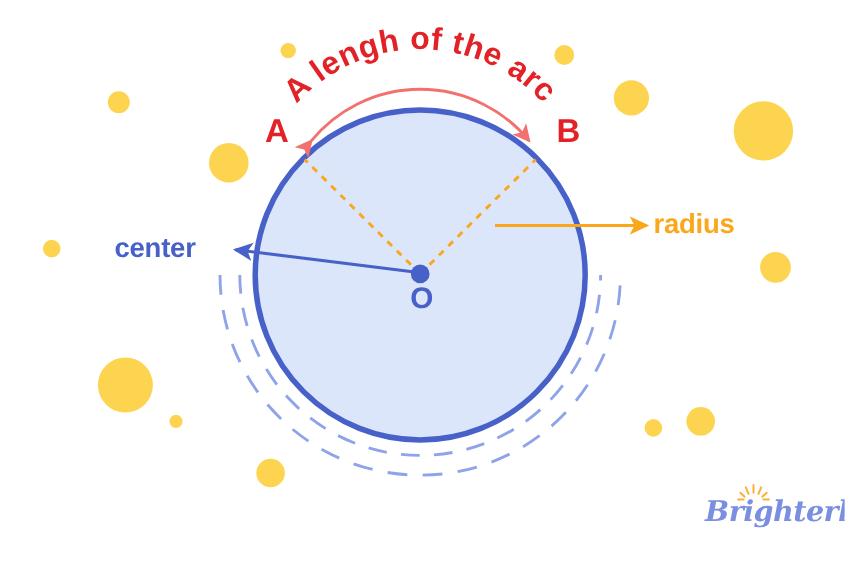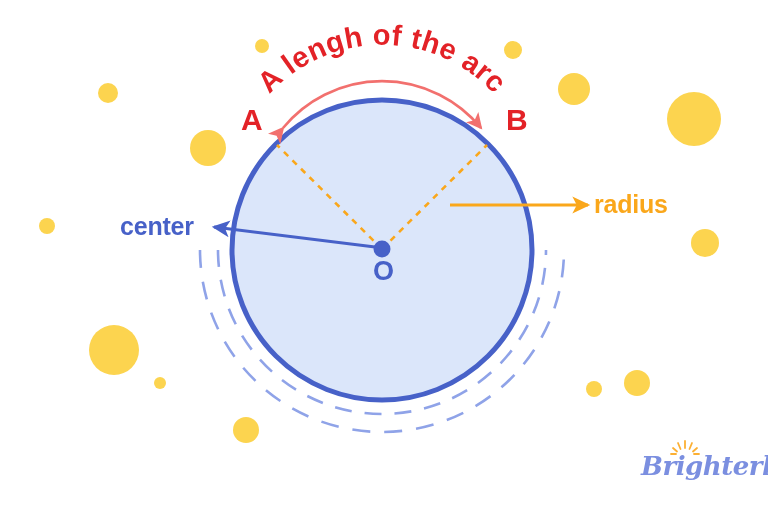--- a/index.html
+++ b/index.html
@@ -128,21 +128,21 @@
       <textPath href="#curvedTextPath" startOffset="50%" text-anchor="middle">A lengh of the arc</textPath>
     </text>
 
     <circle cx="382" cy="249" r="8.5" fill="#4761c8"></circle>
   </svg>
 
   <div class="lbl lbl-point" style="left:241px; top:105px;">A</div>
 
   <div class="lbl lbl-point" style="left:506px; top:105px;">B</div>
 
-  <div class="lbl lbl-center" style="left:104px; top:214px;margin-left:16px;">center</div>
+  <div class="lbl lbl-center" style="left:104px; top:214px;">center</div>
 
   <div class="lbl lbl-radius" style="left:594px; top:192px;">radius</div>
 
   <div class="lbl lbl-origin" style="left:373px; top:258px;">O</div>
 
   <div class="logo-wrap">
     <svg width="112" height="46" viewBox="0 0 112 46" style="position:absolute; left:0; top:0;">
       <g stroke="#fcb034" stroke-width="1.8" stroke-linecap="round">
         <line x1="44" y1="1" x2="44" y2="8"></line>
         <line x1="37" y1="3" x2="39.5" y2="9"></line>

